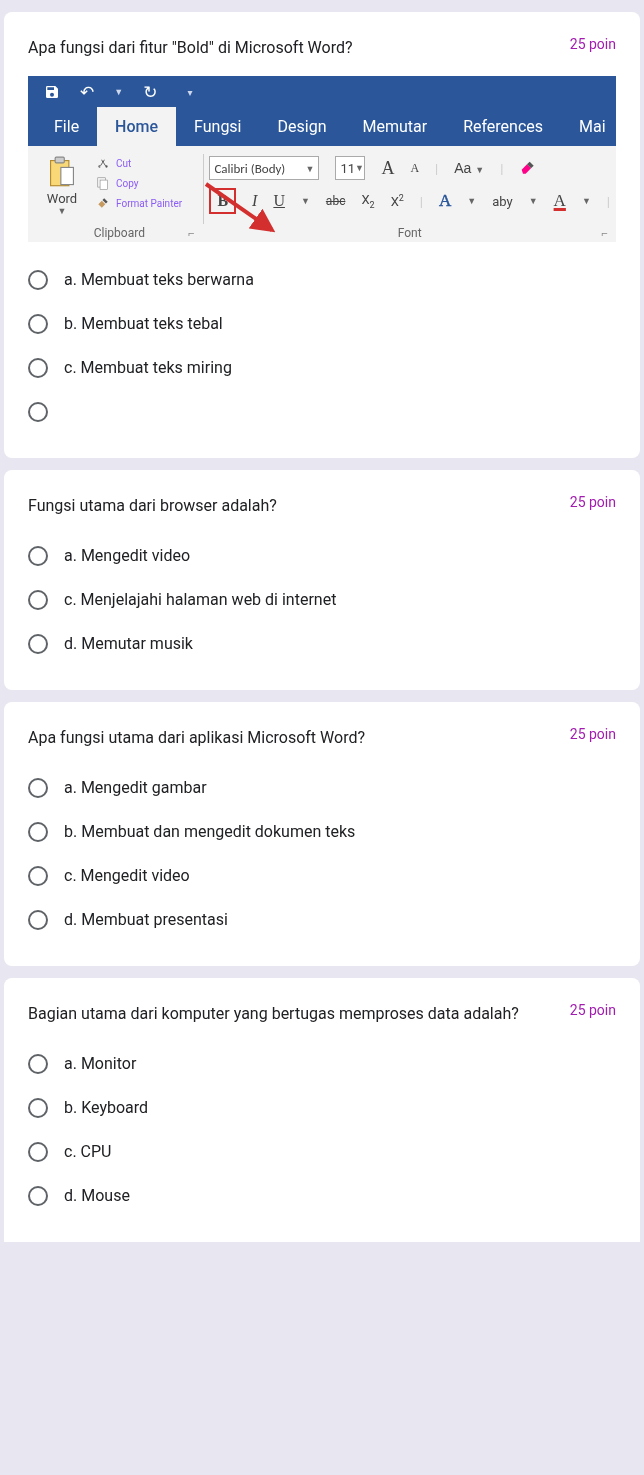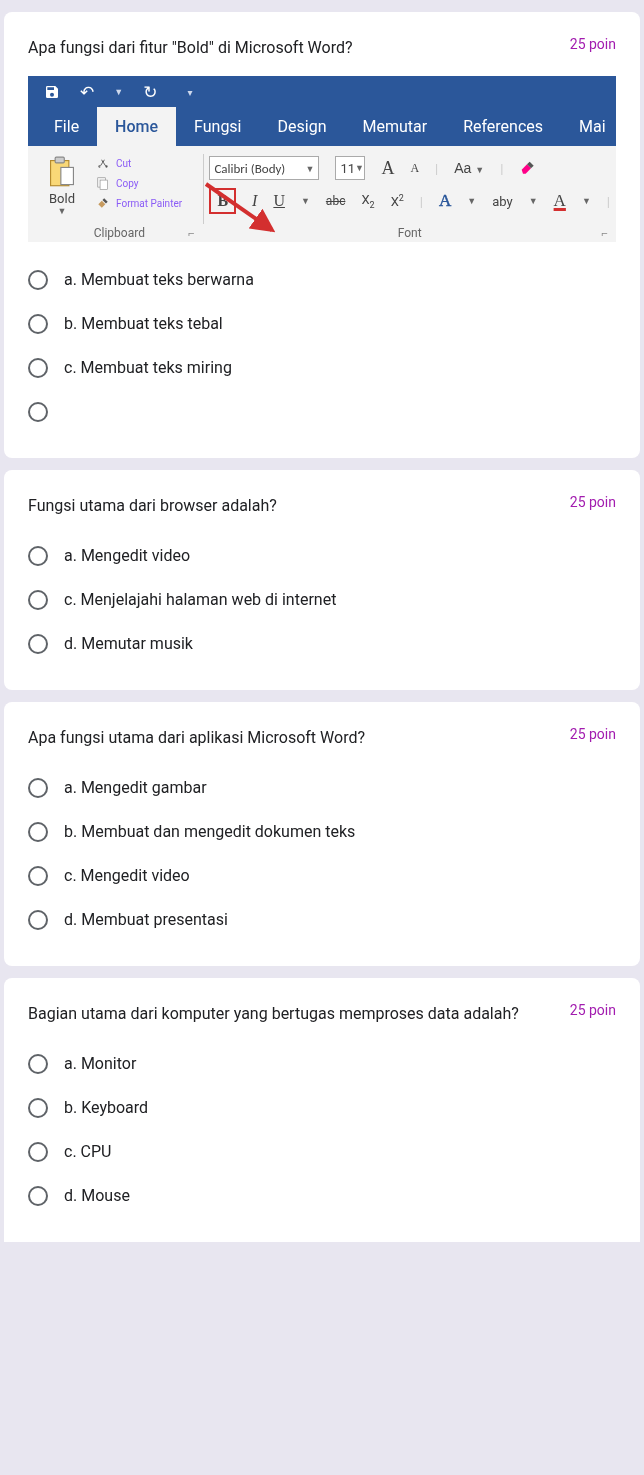--- a/index.html
+++ b/index.html
@@ -190,21 +190,21 @@
       <div class="clip-group">
         <div class="clip-top">
           <div class="paste-btn">
             <span class="paste-ico">
               <svg viewBox="0 0 24 28">
                   <rect x="2" y="4" width="16" height="22" fill="#f9d877" stroke="#b58b2e"></rect>
                   <rect x="6" y="1" width="8" height="5" rx="1" fill="#ccc" stroke="#888"></rect>
                   <rect x="11" y="10" width="11" height="15" fill="#fff" stroke="#888"></rect>
                 </svg>
             </span>
-            <span>Bold</span>
+            <span>Word</span>
             <span class="dd">▼</span>
           </div>
           <div class="clip-actions">
             <div class="row">
               <svg viewBox="0 0 24 24" fill="#555">
                   <path d="M10 6l8 12-1 1-8-12zM14 6l-8 12 1 1 8-12zM6 20a2 2 0 110-4 2 2 0 010 4zm12 0a2 2 0 110-4 2 2 0 010 4z"></path>
                 </svg>
               <span>Cut</span>
             </div>
             <div class="row">

